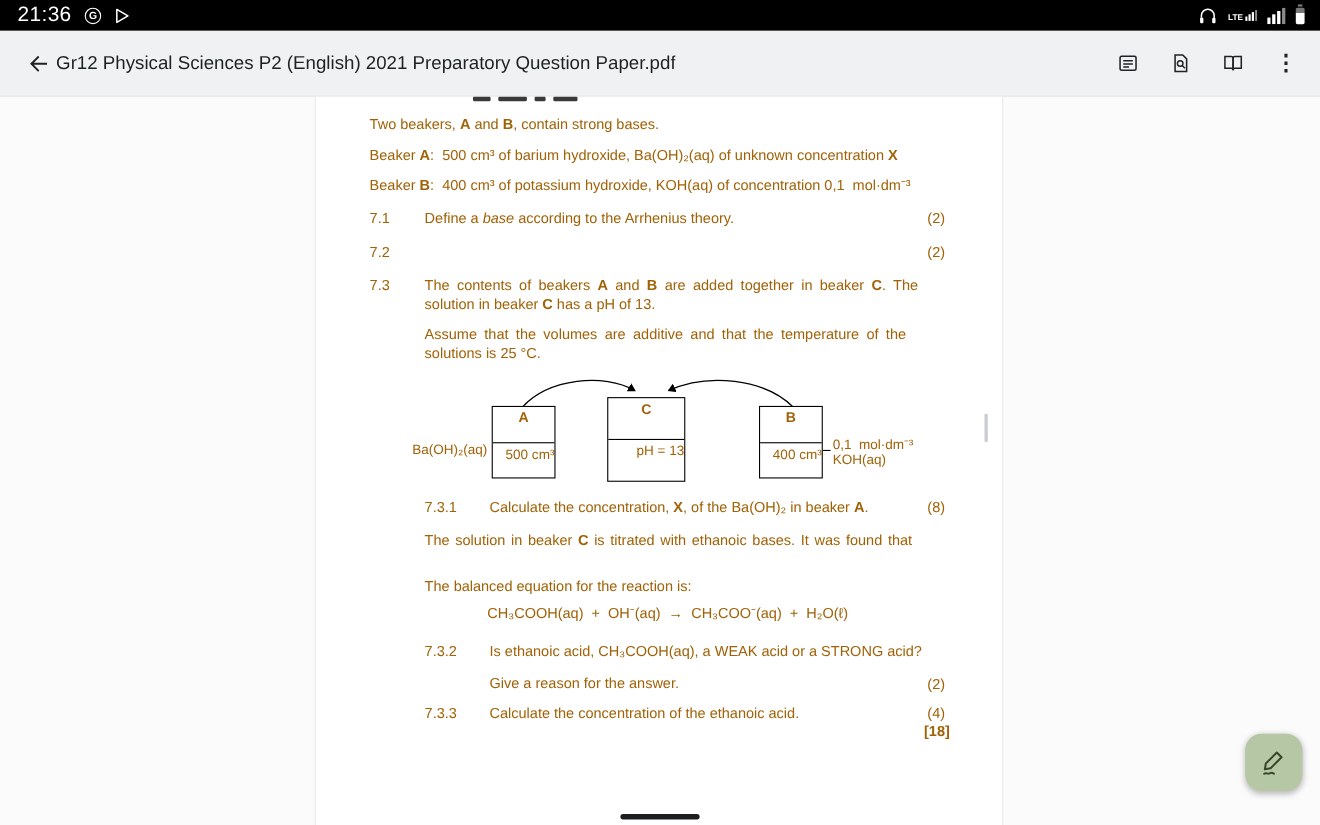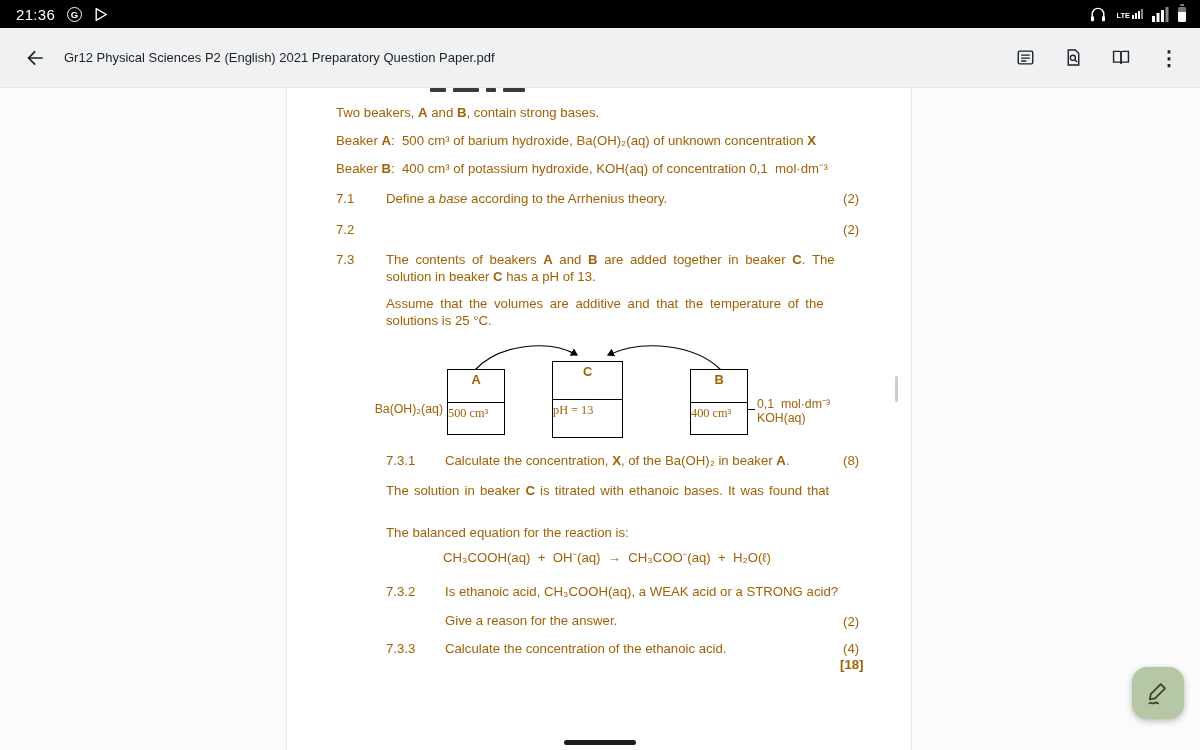--- a/index.html
+++ b/index.html
@@ -4,36 +4,36 @@
 <style>
   * { margin:0; padding:0; box-sizing:border-box; }
   html,body { width:1200px; height:750px; overflow:hidden; background:#fff;
               font-family:"Liberation Sans", sans-serif; }
   .screen { position:relative; width:1200px; height:750px; background:#fbfbfc; }
 
   
   .status-bar { position:absolute; top:0; left:0; right:0; height:28px; background:#000;
                 color:#fff; display:flex; align-items:center; padding:0 14px 0 16px; }
   .sb-left { display:flex; align-items:center; gap:12px; }
-  .sb-time { font-size:15px; letter-spacing:.3px; }
+  .sb-time { font-size:19px; letter-spacing:.3px; }
   .sb-gicon { width:15px; height:15px; border:1.3px solid #fff; border-radius:50%;
               font-size:9.5px; font-weight:bold; display:flex; align-items:center; justify-content:center; }
   .sb-right { margin-left:auto; display:flex; align-items:center; gap:9px; }
   .lte { display:flex; align-items:flex-end; gap:2px; }
   .lte-label { font-size:7.5px; font-weight:bold; line-height:1; }
   .battery { position:relative; width:8px; height:15px; border-radius:1.5px;
              background:linear-gradient(to top,#fff 68%,#777 68%); }
   .battery:before { content:""; position:absolute; top:-2.5px; left:2px; width:4px; height:2px; background:#777; }
 
   
   .app-bar { position:absolute; top:28px; left:0; right:0; height:60px; background:#eff1f2;
              display:flex; align-items:center; padding:0 14px 0 20px; border-bottom:1px solid #e3e5e7; }
   .back-btn { background:none; border:none; width:30px; height:30px; display:flex;
               align-items:center; justify-content:center; cursor:pointer; }
-  .ab-title { font-size:13px; color:#1d2124; margin-left:14px; white-space:nowrap;
+  .ab-title { font-size:17px; color:#1d2124; margin-left:1px; white-space:nowrap;
               overflow:hidden; text-overflow:ellipsis; flex:0 1 auto; }
   .ab-actions { margin-left:auto; display:flex; align-items:center; gap:14px; }
   .ab-btn { background:none; border:none; width:34px; height:34px; display:flex;
             align-items:center; justify-content:center; cursor:pointer; }
   .dots { font-size:20px; color:#1f2326; line-height:1; font-weight:bold; }
 
   
   .content { position:absolute; top:88px; left:0; right:0; bottom:0; background:#fbfbfc; }
   .page { position:absolute; left:286px; top:0; width:626px; height:706px; background:#fff;
           border:1px solid #e8e9ea; border-top:none; color:#a16207; font-size:13.2px; }
@@ -44,21 +44,21 @@
   .marks { position:absolute; left:556px; white-space:pre; }
   .frag { position:absolute; top:0; left:143px; display:flex; gap:7px; }
   .frag i { display:block; height:4px; background:#3a3a3a; border-radius:1px; }
 
   
   .diagram { position:absolute; top:246px; left:0; width:624px; height:118px; font-size:12.3px; }
   .arrows { position:absolute; top:0; left:0; }
   .beaker { position:absolute; border:1.2px solid #000; background:#fff; }
   .bk-label { position:absolute; top:2px; left:0; right:0; text-align:center; font-weight:bold; font-size:12.8px; }
   .bk-line { position:absolute; left:0; right:0; height:1.2px; background:#000; }
-  .bk-vol { position:absolute; left:0; right:0; text-align:left; white-space:pre;font-family:Liberation Serif, serif; }
+  .bk-vol { position:absolute; left:0; right:0; text-align:right; white-space:pre; }
   .dg-label { position:absolute; white-space:pre; }
   .dg-tick { position:absolute; height:1.2px; background:#000; }
 
   .scroll-thumb { position:absolute; left:608px; top:288px; width:3px; height:26px;
                   background:#c9ccd1; border-radius:2px; }
 
   
   .fab { position:absolute; left:1132px; top:667px; width:52px; height:52px; border:none;
          border-radius:15px; background:#b6c7a5; display:flex; align-items:center;
          justify-content:center; box-shadow:0 2px 6px rgba(0,0,0,.28); cursor:pointer; }

